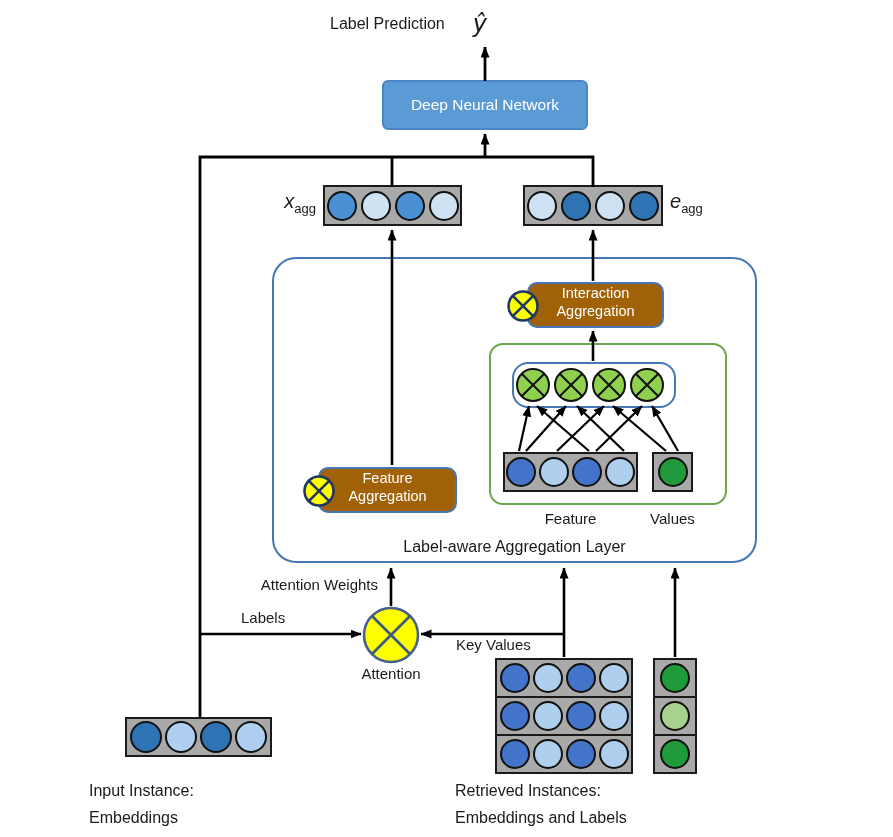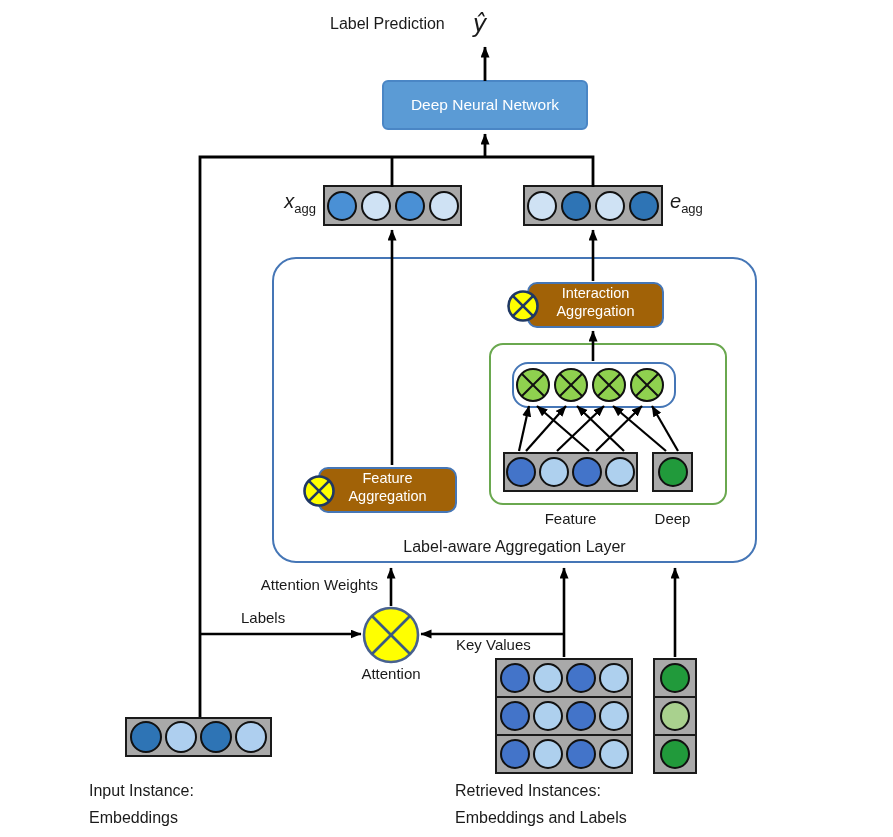--- a/index.html
+++ b/index.html
@@ -114,21 +114,21 @@
   <div class="abs gray-vec cells30" style="left:503px;top:452px;width:135px;height:40px;box-sizing:border-box;gap:3px;">
       <span class="cell" style="background: rgb(67, 116, 201);"></span>
       <span class="cell" style="background: rgb(174, 208, 238);"></span>
       <span class="cell" style="background: rgb(67, 116, 201);"></span>
       <span class="cell" style="background: rgb(174, 208, 238);"></span>
     </div>
   <div class="abs gray-vec cells30" style="left:652px;top:452px;width:41px;height:40px;box-sizing:border-box;">
       <span class="cell" style="background: rgb(33, 154, 59);"></span>
     </div>
   <div class="abs txt small-lbl" style="left:503px;top:510px;width:135px;text-align:center;">Feature</div>
-  <div class="abs txt small-lbl" style="left:632px;top:510px;width:81px;text-align:center;">Deep</div>
+  <div class="abs txt small-lbl" style="left:632px;top:510px;width:81px;text-align:center;">Values</div>
 
   <div class="abs txt small-lbl" style="left:210px;top:576px;width:168px;text-align:right;">Attention Weights</div>
   <div class="abs txt small-lbl" style="left:241px;top:609px;">Labels</div>
   <div class="abs txt small-lbl" style="left:456px;top:636px;">Key Values</div>
   <div class="abs txt small-lbl" style="left:331px;top:665px;width:120px;text-align:center;">Attention</div>
 
   <div class="abs gray-vec cells32" style="left:125px;top:717px;width:147px;height:40px;box-sizing:border-box;gap:3px;">
       <span class="cell" style="background: rgb(46, 116, 181);"></span>
       <span class="cell" style="background: rgb(174, 207, 239);"></span>
       <span class="cell" style="background: rgb(46, 116, 181);"></span>

